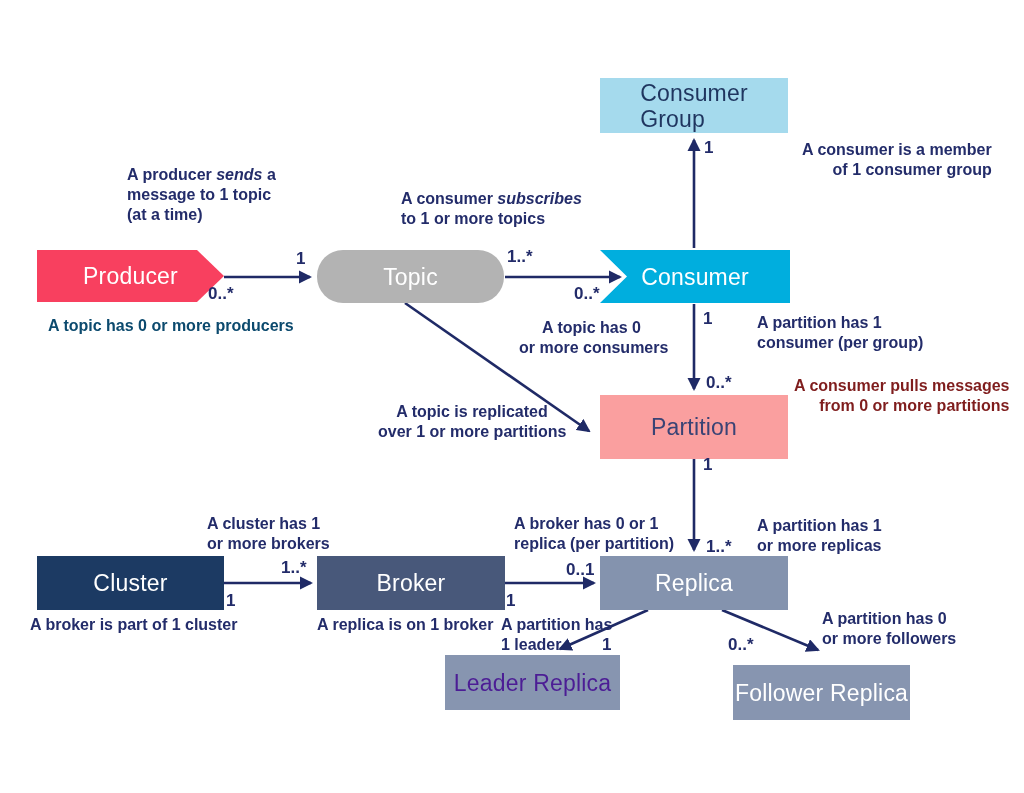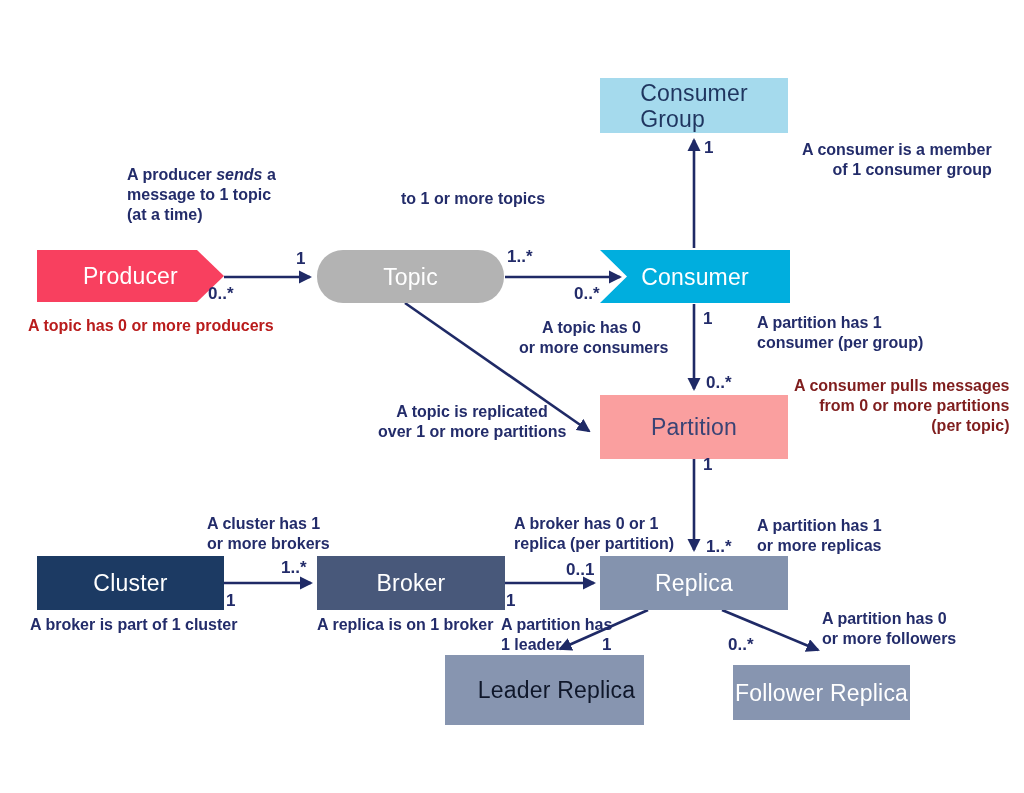--- a/index.html
+++ b/index.html
@@ -71,51 +71,51 @@
   <div id="nodes-layer">
       <div class="node" style="left: 600px; top: 78px; width: 188px; height: 55px; background: rgb(165, 218, 237); color: rgb(31, 53, 95);"><span>Consumer
 Group</span></div>
       <div class="node" style="left: 37px; top: 250px; width: 187px; height: 52px; background: rgb(248, 64, 95); color: rgb(255, 255, 255); clip-path: polygon(0px 0px, 85.56% 0px, 100% 50%, 85.56% 100%, 0px 100%);"><span>Producer</span></div>
       <div class="node" style="left: 317px; top: 250px; width: 187px; height: 53px; background: rgb(179, 179, 179); color: rgb(255, 255, 255); border-radius: 26px;"><span>Topic</span></div>
       <div class="node" style="left: 600px; top: 250px; width: 190px; height: 53px; background: rgb(0, 174, 222); color: rgb(255, 255, 255); clip-path: polygon(0px 0px, 100% 0px, 100% 100%, 0px 100%, 14.21% 50%);"><span>Consumer</span></div>
       <div class="node" style="left: 600px; top: 395px; width: 188px; height: 64px; background: rgb(250, 159, 159); color: rgb(58, 67, 117);"><span>Partition</span></div>
       <div class="node" style="left: 37px; top: 556px; width: 187px; height: 54px; background: rgb(28, 58, 99); color: rgb(255, 255, 255);"><span>Cluster</span></div>
       <div class="node" style="left: 317px; top: 556px; width: 188px; height: 54px; background: rgb(72, 88, 122); color: rgb(255, 255, 255);"><span>Broker</span></div>
       <div class="node" style="left: 600px; top: 556px; width: 188px; height: 54px; background: rgb(132, 147, 174); color: rgb(255, 255, 255);"><span>Replica</span></div>
-      <div class="node" style="left: 445px; top: 655px; width: 175px; height: 70px; background: rgb(135, 149, 176); color: #0f172a; padding-left: 24px;"><span>Leader Replica</span></div>
+      <div class="node" style="left: 445px; top: 655px; width: 175px; height: 55px; background: rgb(135, 149, 176); color: #4c1d95;"><span>Leader Replica</span></div>
       <div class="node" style="left: 733px; top: 655px; width: 177px; height: 55px; background: rgb(135, 149, 176); color: rgb(255, 255, 255); margin-top: 10px;"><span>Follower Replica</span></div>
     </div>
   <div id="annotations-layer">
       <div class="annotation" style="left: 127px; top: 165px; color: rgb(35, 44, 106); text-align: left;">
         <div>A producer <em>sends</em> a</div>
         <div>message to 1 topic</div>
         <div>(at a time)</div>
       </div>
-      <div class="annotation" style="left: 28px; top: 316px; color: #b91c1c; text-align: right;">
+      <div class="annotation" style="left: 48px; top: 316px; color: #0c4a6e; text-align: right;">
         <div>A topic has 0 or more producers</div>
       </div>
       <div class="annotation" style="left: 401px; top: 189px; color: rgb(35, 44, 106); text-align: left;">
+        <div>A consumer <em>subscribes</em></div>
         <div>to 1 or more topics</div>
       </div>
       <div class="annotation" style="left: 519px; top: 318px; color: rgb(35, 44, 106); width: 145px; text-align: center;">
         <div>A topic has 0</div>
         <div>or more consumers</div>
       </div>
       <div class="annotation" style="left: 802px; top: 140px; color: rgb(35, 44, 106); text-align: right;">
         <div>A consumer is a member</div>
         <div>of 1 consumer group</div>
       </div>
       <div class="annotation" style="left: 757px; top: 313px; color: rgb(35, 44, 106); text-align: left;">
         <div>A partition has 1</div>
         <div>consumer (per group)</div>
       </div>
       <div class="annotation" style="left: 794px; top: 376px; color: #7f1d1d; text-align: right;">
         <div>A consumer pulls messages</div>
         <div>from 0 or more partitions</div>
-        <div>(per topic)</div>
       </div>
       <div class="annotation" style="left: 378px; top: 402px; color: rgb(35, 44, 106); width: 188px; text-align: center;">
         <div>A topic is replicated</div>
         <div>over 1 or more partitions</div>
       </div>
       <div class="annotation" style="left: 207px; top: 514px; color: rgb(35, 44, 106); text-align: left;">
         <div>A cluster has 1</div>
         <div>or more brokers</div>
       </div>
       <div class="annotation" style="left: 30px; top: 615px; color: rgb(35, 44, 106); text-align: left;">

